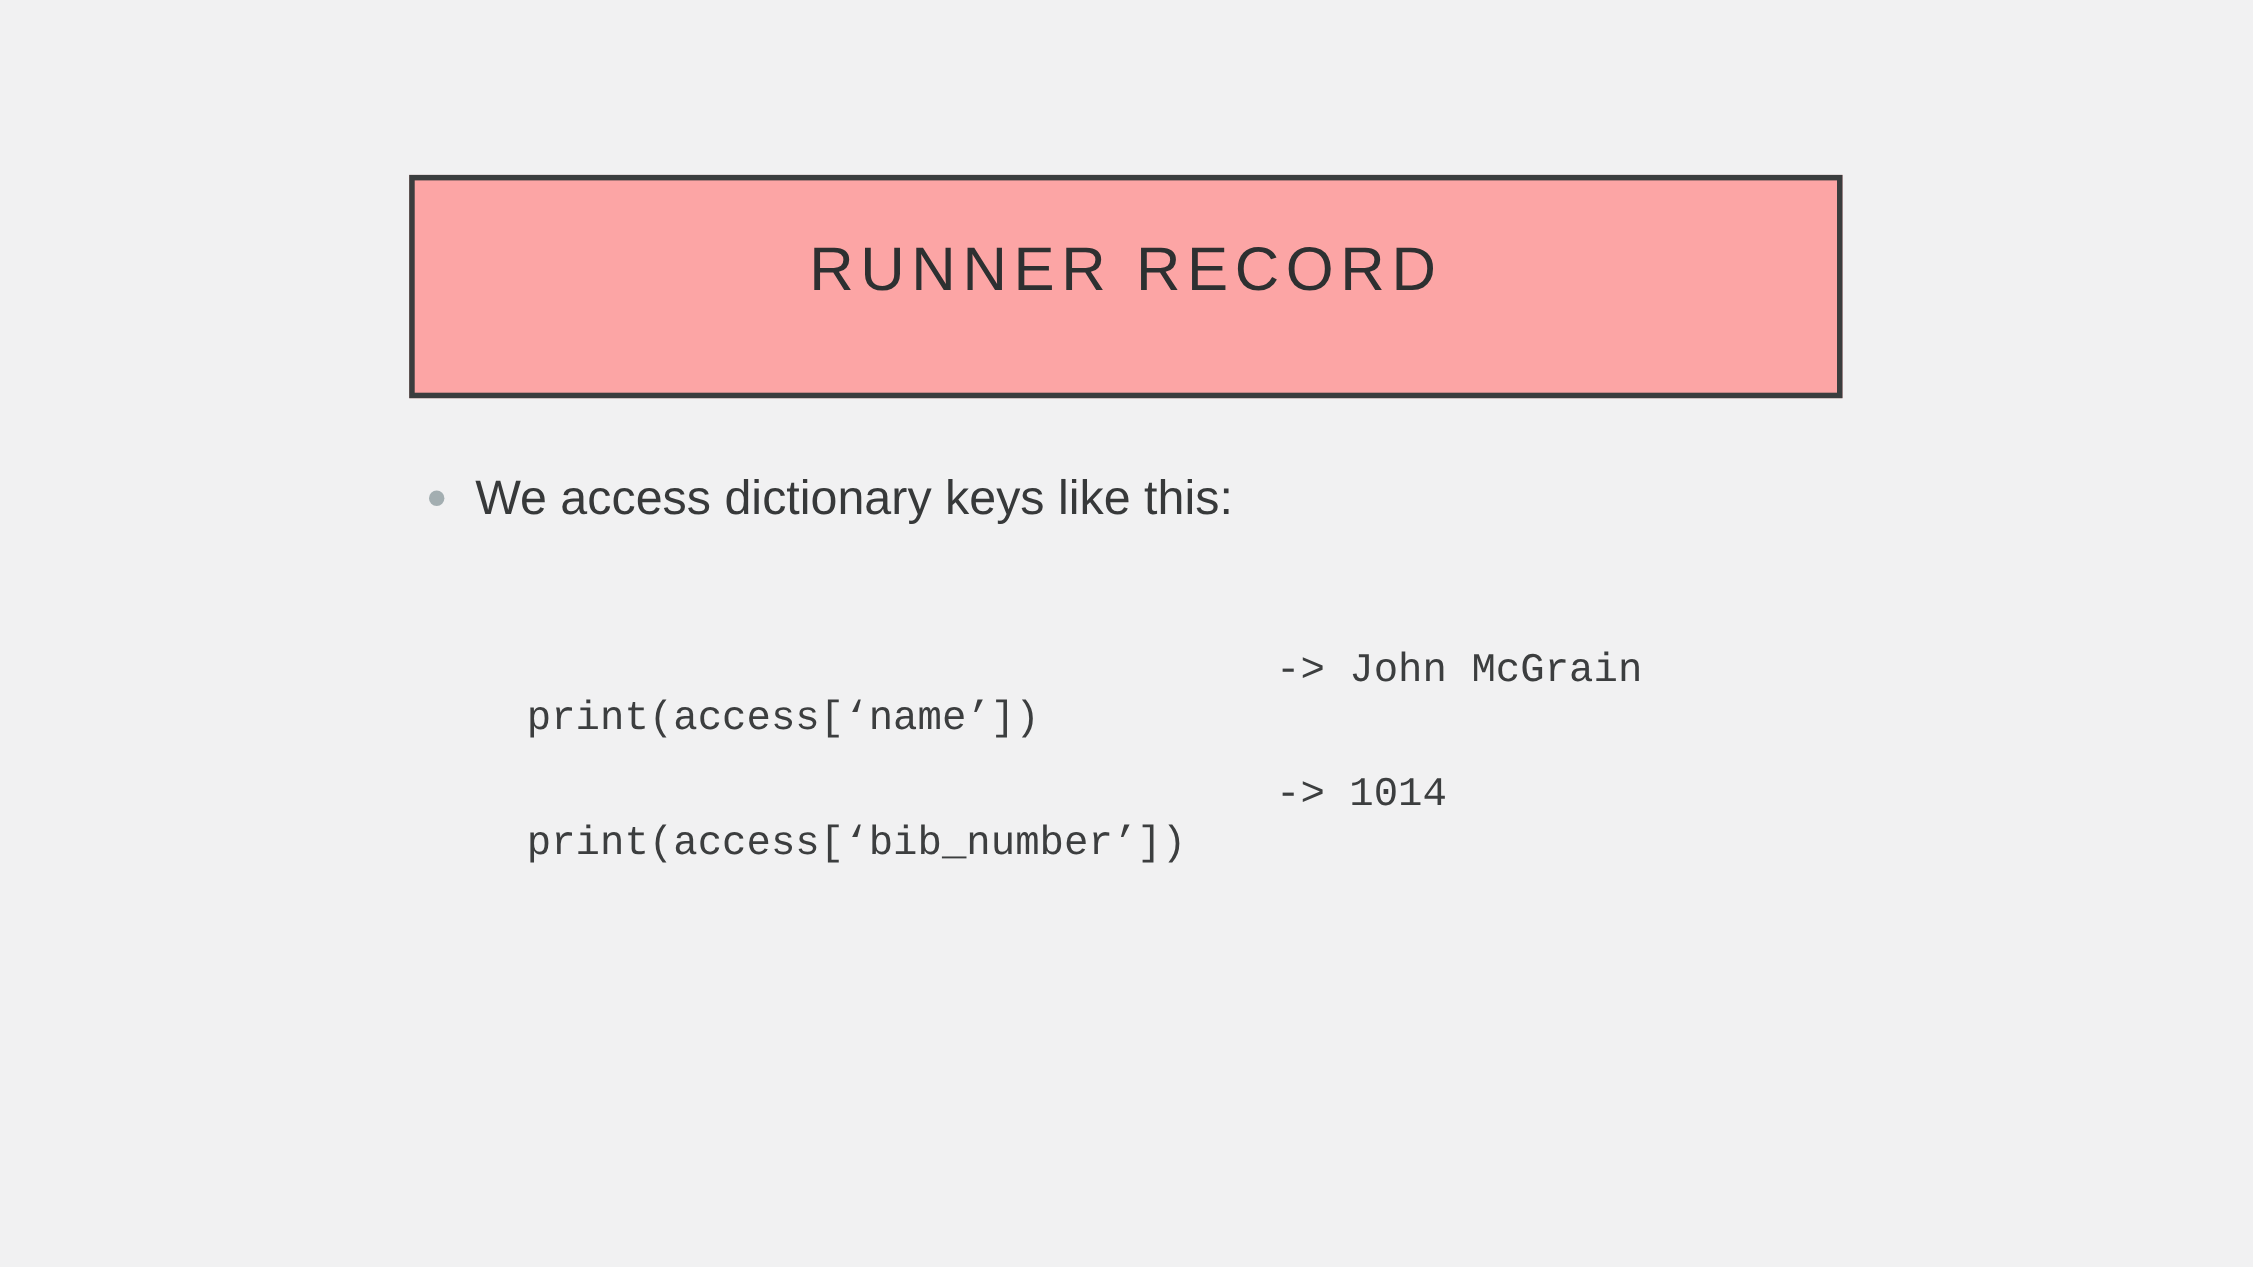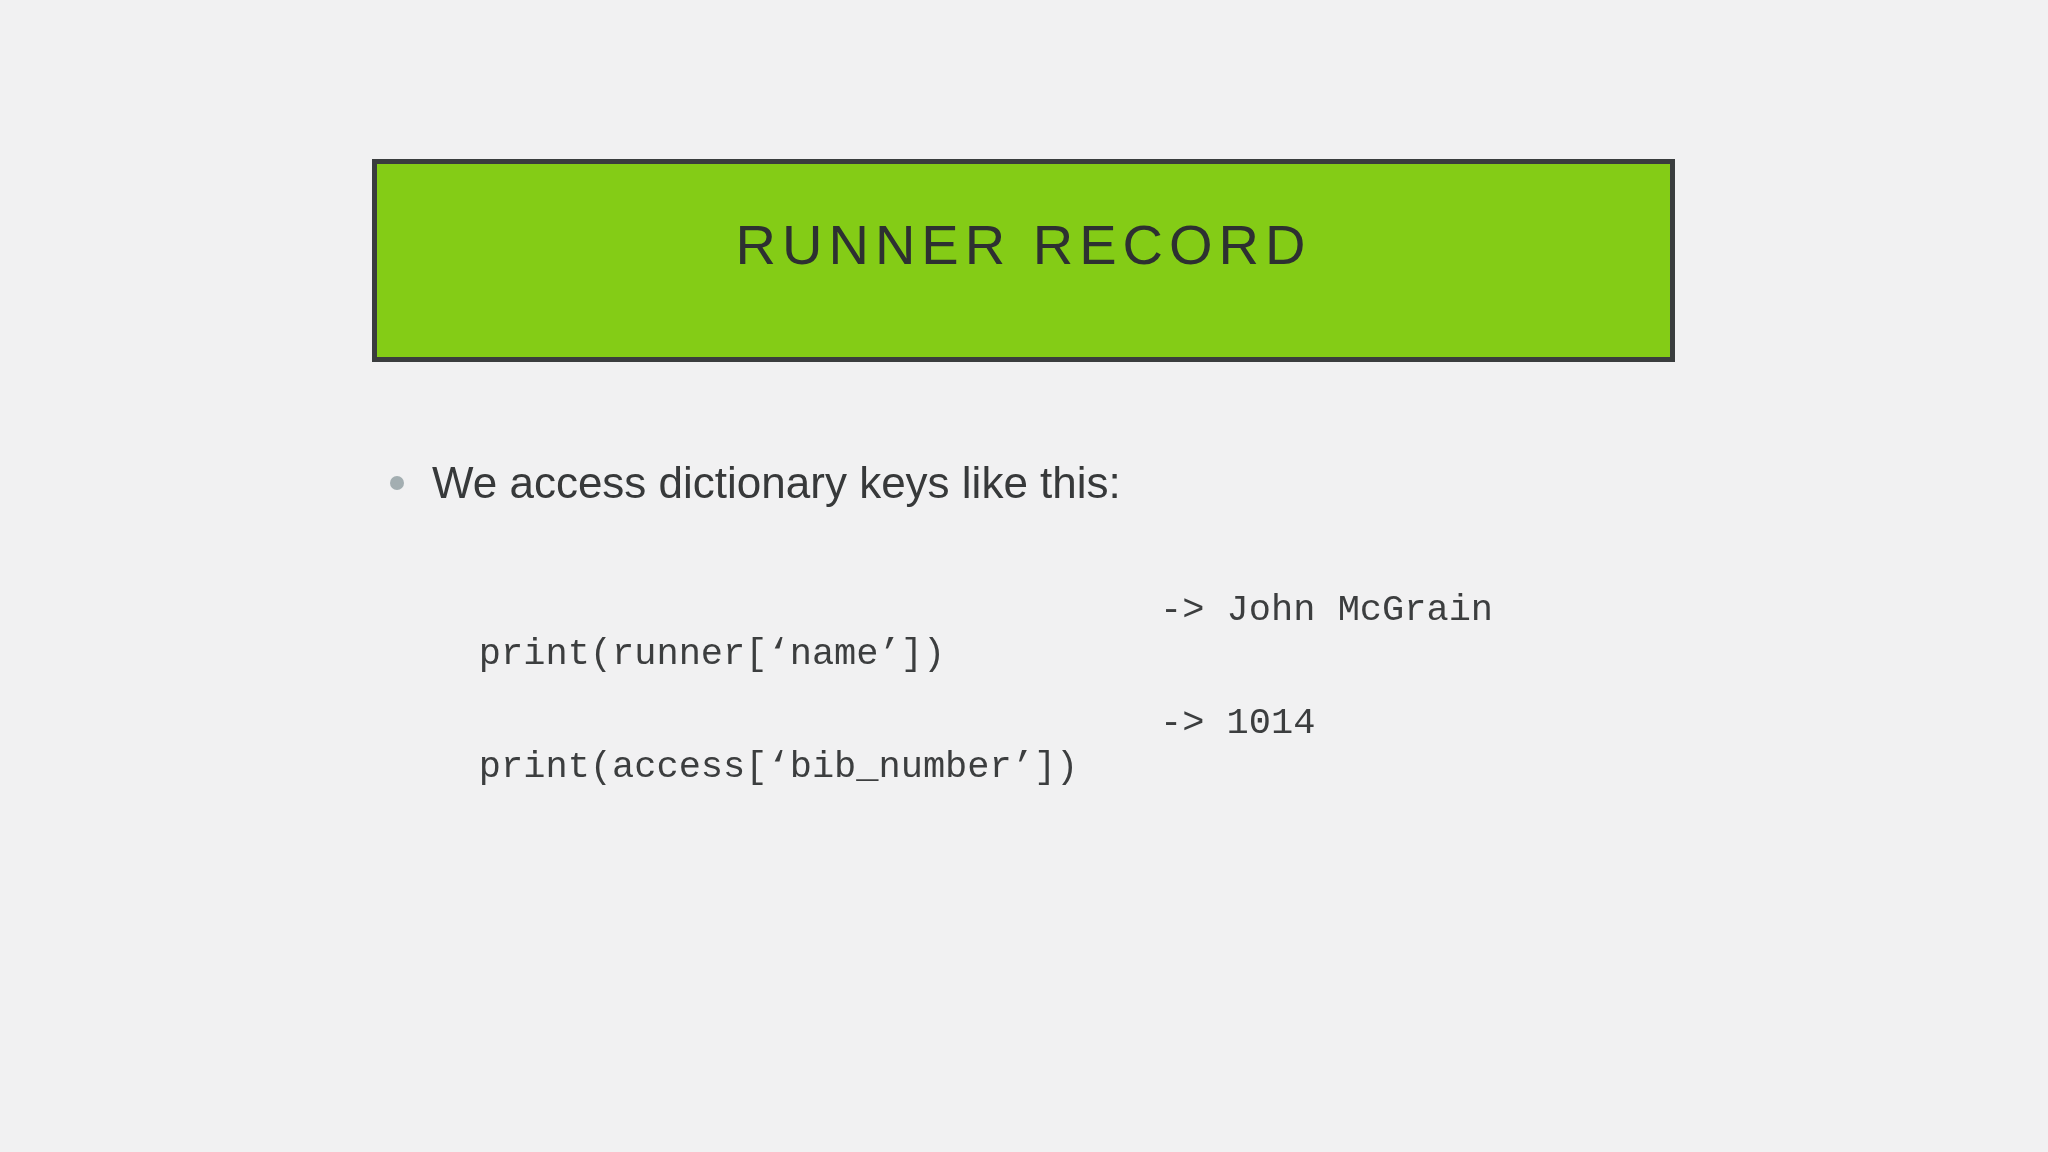--- a/index.html
+++ b/index.html
@@ -17,38 +17,38 @@
   .slide {
     position: absolute;
     inset: 0;
   }
   .title-box {
     position: absolute;
     left: 372px;
     top: 159px;
     width: 1293px;
     height: 193px;
-    background: #84cc16;
+    background: #fca5a5;
     border: 5px solid #3a3d3e;
     display: flex;
     align-items: flex-start;
     justify-content: center;
   }
   .title-text {
     margin-top: 48px;
     font-size: 56px;
     font-weight: 300;
     letter-spacing: 6px;
     color: #2d3031;
     white-space: nowrap;
   }
   .bullet-row {
     position: absolute;
     left: 390px;
-    top: 458px;
+    top: 428px;
     display: flex;
     align-items: flex-start;
   }
   .bullet-dot {
     width: 14px;
     height: 14px;
     border-radius: 50%;
     background: #a3aeb1;
     margin-top: 18px;
     flex: 0 0 auto;
@@ -85,21 +85,21 @@
   <div class="title-box">
     <div class="title-text">RUNNER RECORD</div>
   </div>
 
   <div class="bullet-row">
     <div class="bullet-dot"></div>
     <div class="bullet-text">We access dictionary keys like this:</div>
   </div>
 
   <div class="code-line code-line-1">
-    <span>print(runner[‘name’])</span>
+    <span>print(access[‘name’])</span>
     <span class="result">-&gt; John McGrain</span>
   </div>
 
   <div class="code-line code-line-2">
     <span>print(access[‘bib_number’])</span>
     <span class="result">-&gt; 1014</span>
   </div>
 
 </div>
 

